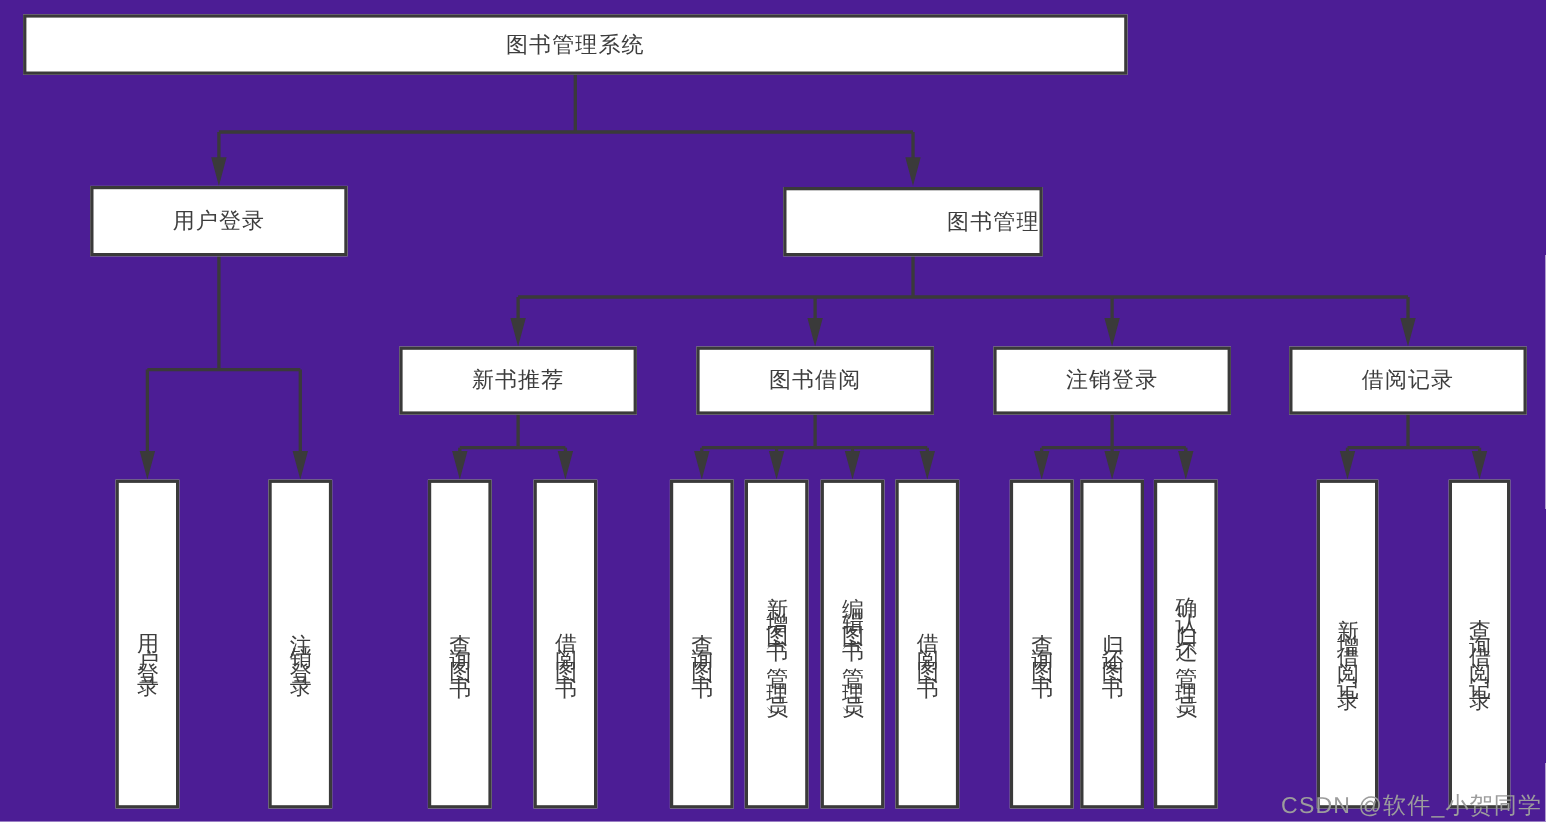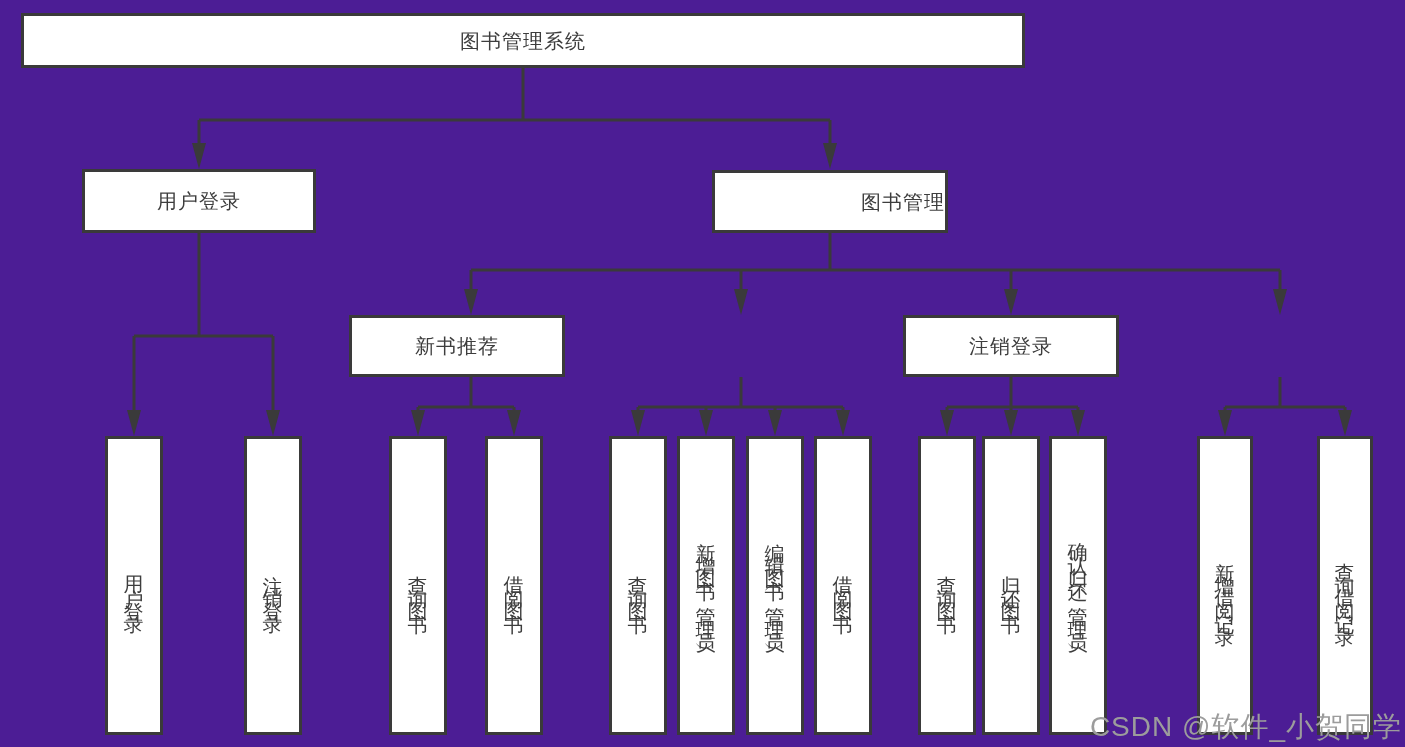--- a/index.html
+++ b/index.html
@@ -44,21 +44,21 @@
     text-orientation: mixed;
     font-size: 20px;
     letter-spacing: 13px;
     line-height: 1;
     white-space: nowrap;
   }
   .watermark {
     position: absolute;
     right: 3px;
     bottom: 1px;
-    font-size: 28px;
+    font-size: 21px;
     color: #9c9c9c;
     letter-spacing: 1px;
     z-index: 10;
     white-space: nowrap;
   }
 </style>
 </head>
 <body>
 
 <div class="canvas">
@@ -89,25 +89,31 @@
     <span>图书管理系统</span>
   </div>
 
   <div class="box hbox" style="left:82px; top:169px; width:234px; height:64px;">
     <span>用户登录</span>
   </div>
   <div class="box hbox" style="left:712px; top:170px; width:236px; height:63px;justify-content:flex-end;">
     <span>图书管理</span>
   </div>
 
-  <div class="box hbox" style="left:349px; top:315px; width:216px; height:62px;">
+  <div class="box hbox" style="left:363px; top:315px; width:216px; height:62px;">
     <span>新书推荐</span>
+  </div>
+  <div class="box hbox" style="left:633px; top:315px; width:216px; height:62px;">
+    <span>图书借阅</span>
   </div>
   <div class="box hbox" style="left:903px; top:315px; width:216px; height:62px;">
     <span>注销登录</span>
+  </div>
+  <div class="box hbox" style="left:1172px; top:315px; width:216px; height:62px;">
+    <span>借阅记录</span>
   </div>
 
   <div class="box vbox" style="left:105px; top:436px; width:58px; height:299px;">
     <span class="vlabel">用户登录</span>
   </div>
   <div class="box vbox" style="left:244px; top:436px; width:58px; height:299px;">
     <span class="vlabel">注销登录</span>
   </div>
 
   <div class="box vbox" style="left:389px; top:436px; width:58px; height:299px;">

